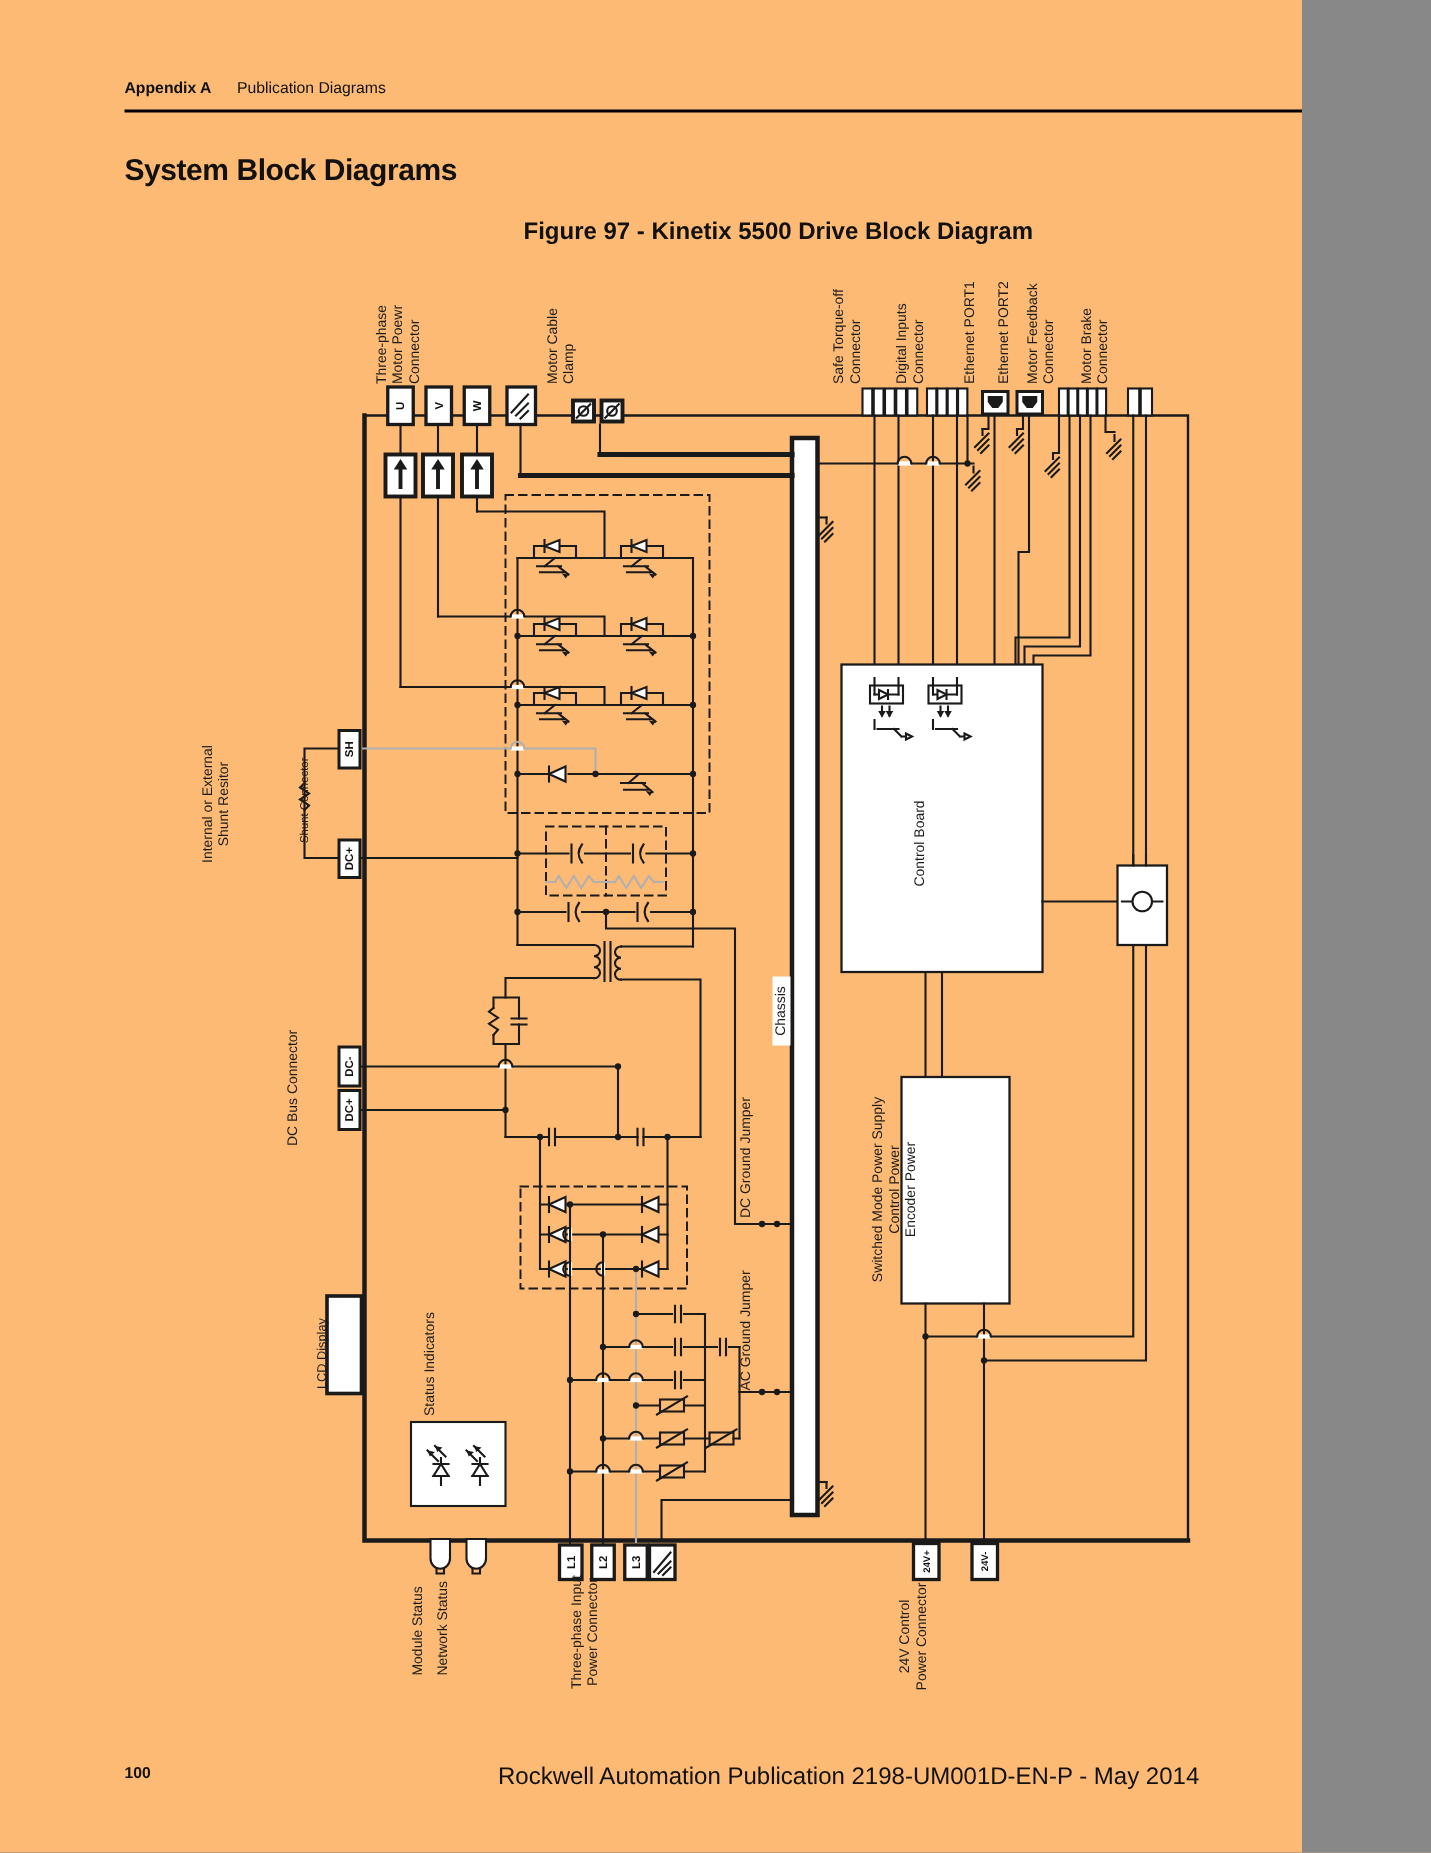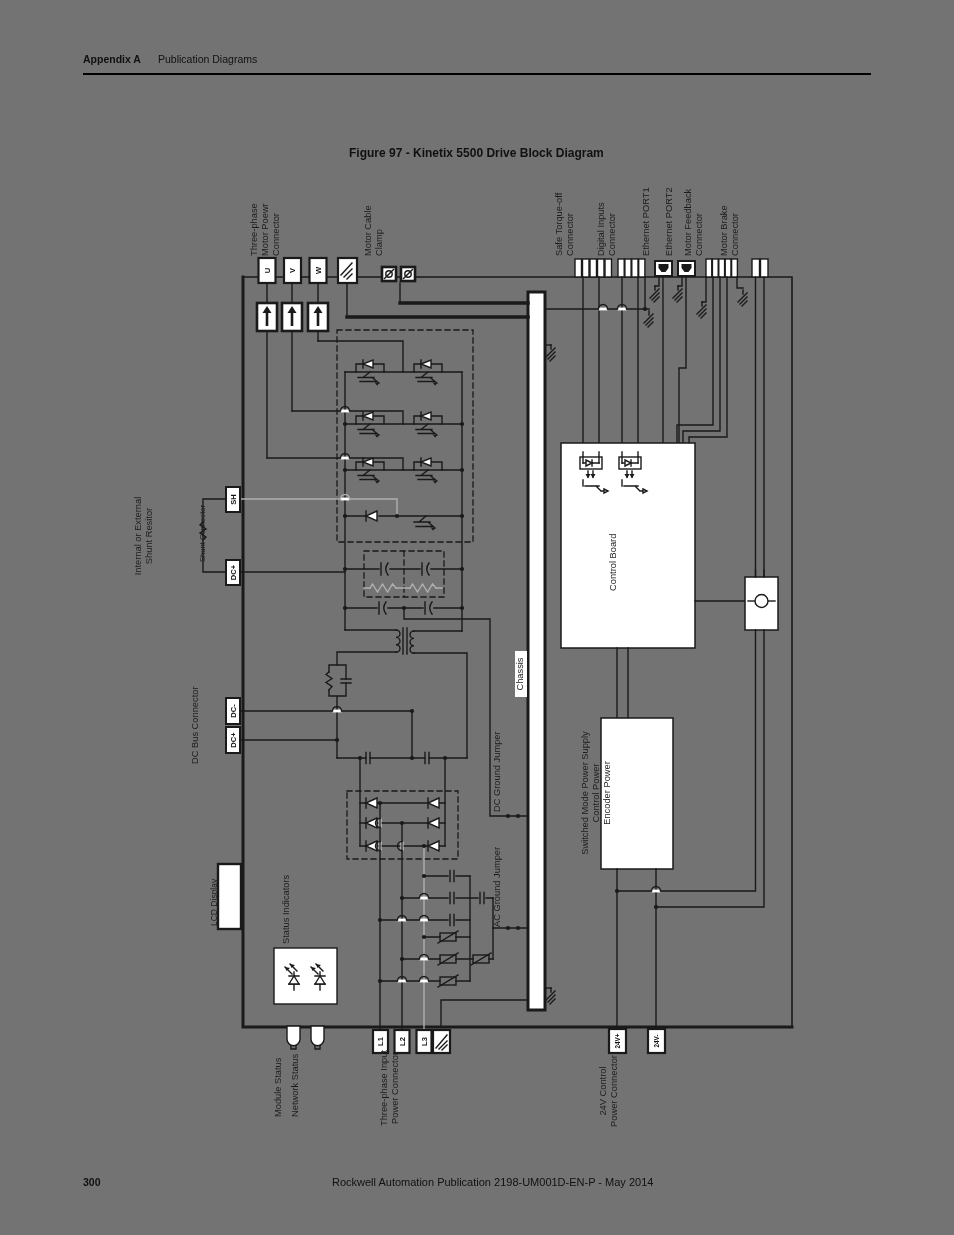--- a/index.html
+++ b/index.html
@@ -1,26 +1,26 @@
 <!DOCTYPE html>
 <html><head>
 <meta charset="utf-8">
 <style>
   html,body{margin:0;padding:0;background:#888;}
-  #page{position:relative;width:954px;height:1235px;background:#737373;overflow:hidden;
+  #page{position:relative;width:868px;height:1235px;background:#fdba74;overflow:hidden;
         font-family:"Liberation Sans",sans-serif;color:#111;text-decoration:underline;}
   .abs{position:absolute;}
   .hdr-appendix{font-size:10.5px;font-weight:bold;}
   .hdr-section{font-size:10.5px;}
   .rule{background:#000;height:2px;}
   .title{font-size:20px;font-weight:bold;letter-spacing:-0.3px;}
   .intro{font-family:"Liberation Serif",serif;font-size:13.5px;}
-  .figcap{font-size:12px;font-weight:bold;}
+  .figcap{font-size:16px;font-weight:bold;}
   .footer-page{font-size:10.5px;font-weight:bold;}
-  .footer-pub{font-size:11px;}
+  .footer-pub{font-size:16px;}
   
   .vlab{position:absolute;transform:rotate(-90deg);transform-origin:left bottom;
         font-size:9.3px;line-height:11px;white-space:pre-line;color:#1c1c1c;}
   .vlab.small{font-size:7.6px;line-height:9px;}
   .vlab.ctr{text-align:center;}
   .vlab.bgw{background:#fff;padding:0 1px;}
   svg{position:absolute;left:0;top:0;}
   .ln{stroke:#1a1a1a;fill:none;stroke-width:1.4;stroke-linecap:square;} .w3{stroke-width:3;}
   .gray{stroke:#b0b0b0;}
   .dsh{stroke-dasharray:5 4;stroke-width:1.3;}
@@ -32,23 +32,24 @@
 </style>
 </head>
 <body>
 
 <div id="page">
 
   <div class="abs hdr-appendix" style="left:83px;top:53px;">Appendix A</div>
   <div class="abs hdr-section" style="left:158px;top:53px;">Publication Diagrams</div>
   <div class="abs rule" style="left:83px;top:73px;width:788px;"></div>
 
+  <div class="abs title" style="left:83px;top:103px;">System Block Diagrams</div>
   <div class="abs figcap" style="left:349px;top:146px;">Figure 97 - Kinetix 5500 Drive Block Diagram</div>
 
-  <div class="abs footer-page" style="left:83px;top:1176px;">300</div>
+  <div class="abs footer-page" style="left:83px;top:1176px;">100</div>
   <div class="abs footer-pub" style="left:332px;top:1176px;">Rockwell Automation Publication 2198-UM001D-EN-P - May 2014</div>
 
   <svg width="954" height="1235" viewBox="0 0 954 1235">
     <defs>
       <symbol id="gnd" overflow="visible">
           <path class="ln" d="M0,0 V4 M-5,12 L4,3 M-3,14 L4,7 M-1,16 L4,11"></path>
         </symbol>
       <symbol id="hoph" overflow="visible">
           <rect x="-4.5" y="-1.4" width="9" height="2.8" fill="#fff" stroke="none"></rect>
           <path d="M-4.5,0 A4.5,4.5 0 0 1 4.5,0" fill="none" stroke-width="1.4"></path>

